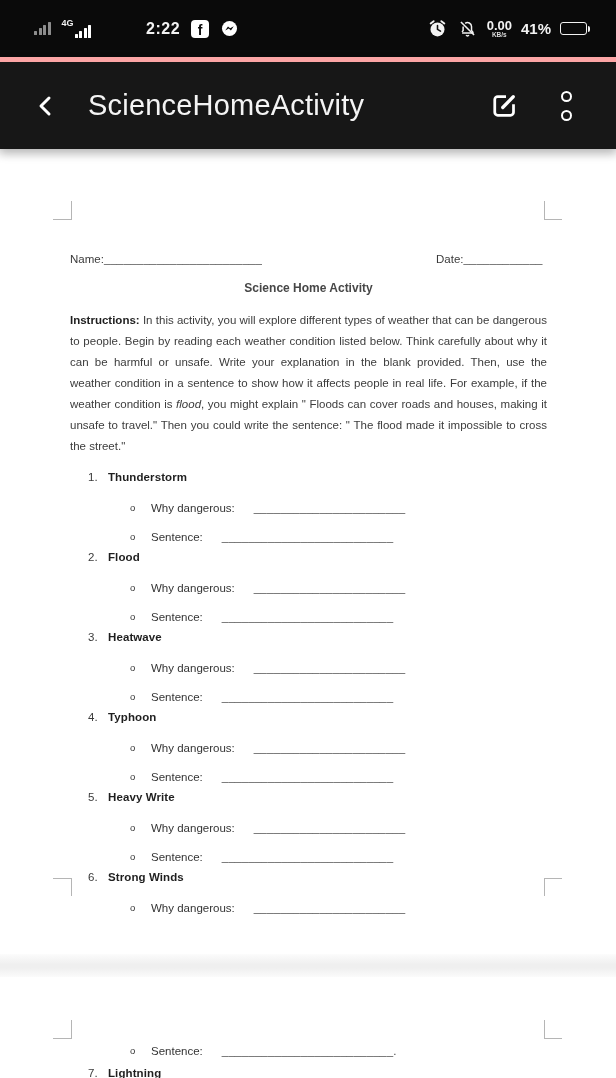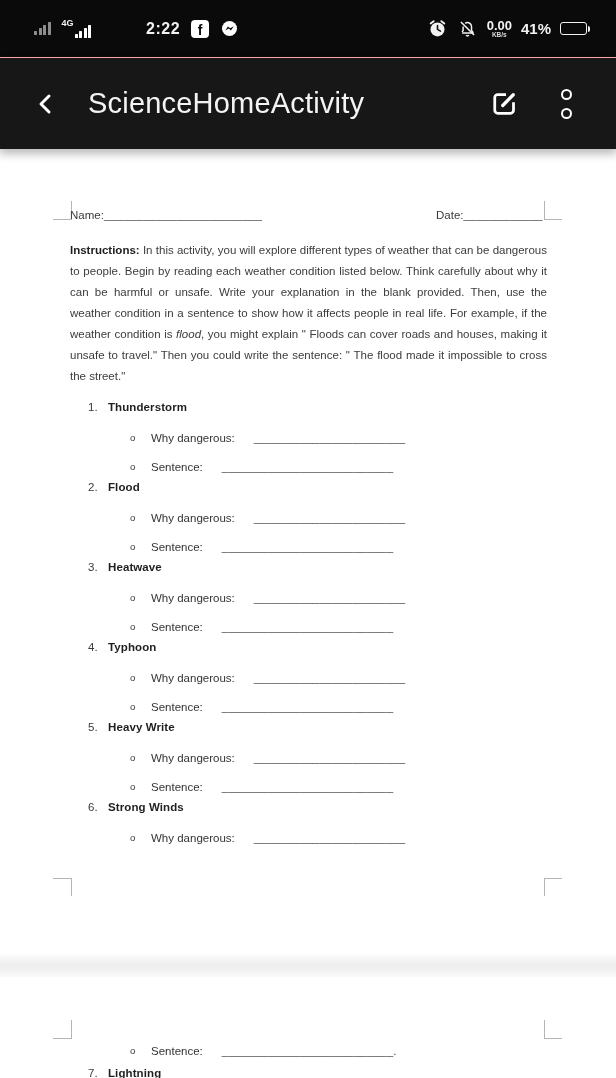--- a/index.html
+++ b/index.html
@@ -25,21 +25,21 @@
   .kb .l1{font-size:13px;font-weight:700;}
   .kb .l2{font-size:6.5px;font-weight:700;color:#ddd;}
   .pct{font-size:15px;font-weight:600;text-align:right;}
   .battery{position:relative;width:27px;height:13px;border:1.6px solid #f2f2f2;
     border-radius:3px;padding:1.5px;box-sizing:border-box;margin-right:3px;}
   .battery:after{content:"";position:absolute;right:-4.2px;top:3px;width:2.6px;height:5.5px;
     background:#f2f2f2;border-radius:0 2px 2px 0;}
   .battery .fill{width:38%;height:100%;background:#fff;border-radius:1px;}
 
   
-  .app-bar{height:92px;background:#171717;border-top:1px solid #fca5a5;display:flex;
+  .app-bar{height:92px;background:#171717;border-top:5px solid #fca5a5;display:flex;
     align-items:center;padding:0 44px 0 34px;box-sizing:border-box;
     box-shadow:0 5px 9px rgba(0,0,0,.22);position:relative;z-index:3;}
   .app-title{color:#f4f4f4;font-size:29px;font-weight:500;margin-left:30px;
     white-space:nowrap;letter-spacing:.2px;}
   .app-actions{display:flex;align-items:center;gap:42px;margin-left:auto;}
   .icon-btn{display:flex;align-items:center;justify-content:center;cursor:pointer;}
   .dots{display:flex;flex-direction:column;gap:8px;}
   .dots span{width:7px;height:7px;border:2.7px solid #fff;border-radius:50%;display:block;}
 
   
@@ -49,21 +49,21 @@
   .page-gap{position:absolute;top:805px;left:0;width:616px;height:23px;
     background:linear-gradient(#fcfcfc,#efefef 45%,#efefef 60%,#fbfbfb);}
   .page2{top:828px;height:101px;}
 
   .crop{position:absolute;border:0 solid #b5b5b5;}
   .crop.tl{border-right-width:1px;border-bottom-width:1px;}
   .crop.tr{border-left-width:1px;border-bottom-width:1px;}
   .crop.bl{border-right-width:1px;border-top-width:1px;}
   .crop.br{border-left-width:1px;border-top-width:1px;}
 
-  .doc{padding:60px 69px 0 70px;font-size:11.5px;}
+  .doc{padding:104px 69px 0 70px;font-size:11.5px;}
   .name-row{position:relative;height:16px;}
   .name-row .line,.field .line{color:#4a4a4a;letter-spacing:.2px;}
   .date-group{position:absolute;left:366px;top:0;}
   .doc-title{text-align:center;font-weight:700;font-size:12px;color:#474747;margin-top:12px;}
   .instructions{margin-top:15px;text-align:justify;line-height:21px;color:#3c3c3c;}
   .instructions b{color:#1e1e1e;}
   .instructions i{font-style:italic;}
 
   .weather-list{margin-top:13px;}
   .item-head{display:flex;line-height:14px;margin-bottom:17px;padding-left:18px;}
@@ -162,20 +162,21 @@
     <span class="crop br" style="left:544px;top:729px;width:17px;height:17px;"></span>
 
     <div class="doc">
       <div class="name-row">
         <span>Name:</span><span class="line">________________________</span>
         <span class="date-group">
           <span>Date:</span><span class="line">____________</span>
         </span>
       </div>
 
+      <div class="doc-title">Science Home Activity</div>
 
       <div class="instructions">
         <b>Instructions:</b><span> In this activity, you will explore different types of weather that can be dangerous to people. Begin by reading each weather condition listed below. Think carefully about why it can be harmful or unsafe. Write your explanation in the blank provided. Then, use the weather condition in a sentence to show how it affects people in real life. For example, if the weather condition is </span><i>flood</i><span>, you might explain " Floods can cover roads and houses, making it unsafe to travel." Then you could write the sentence: " The flood made it impossible to cross the street."</span>
       </div>
 
       <div class="weather-list">
   <div class="item">
     <div class="item-head">
       <span class="num">1.</span>
       <span class="label">Thunderstorm</span>

